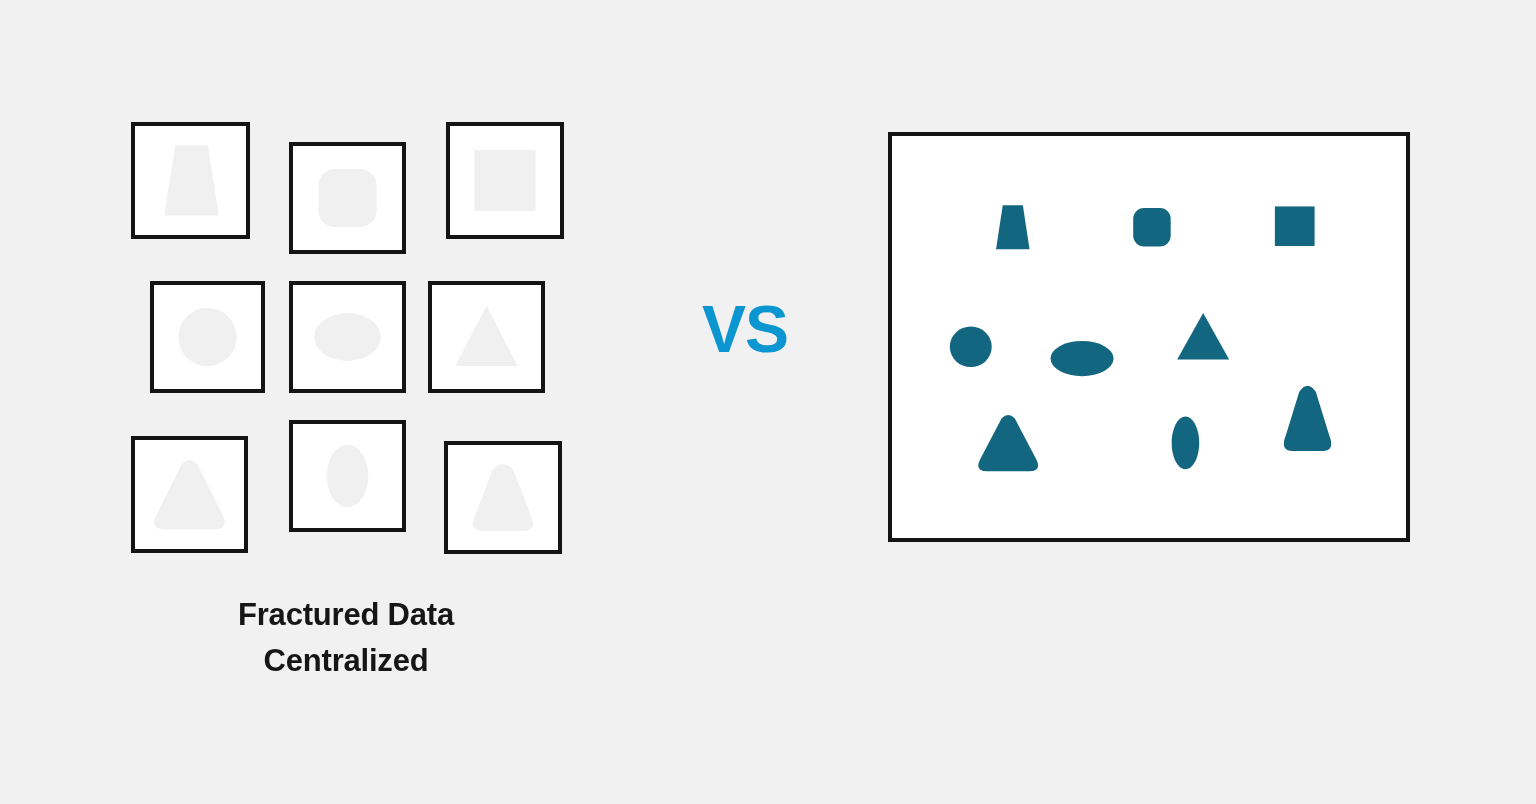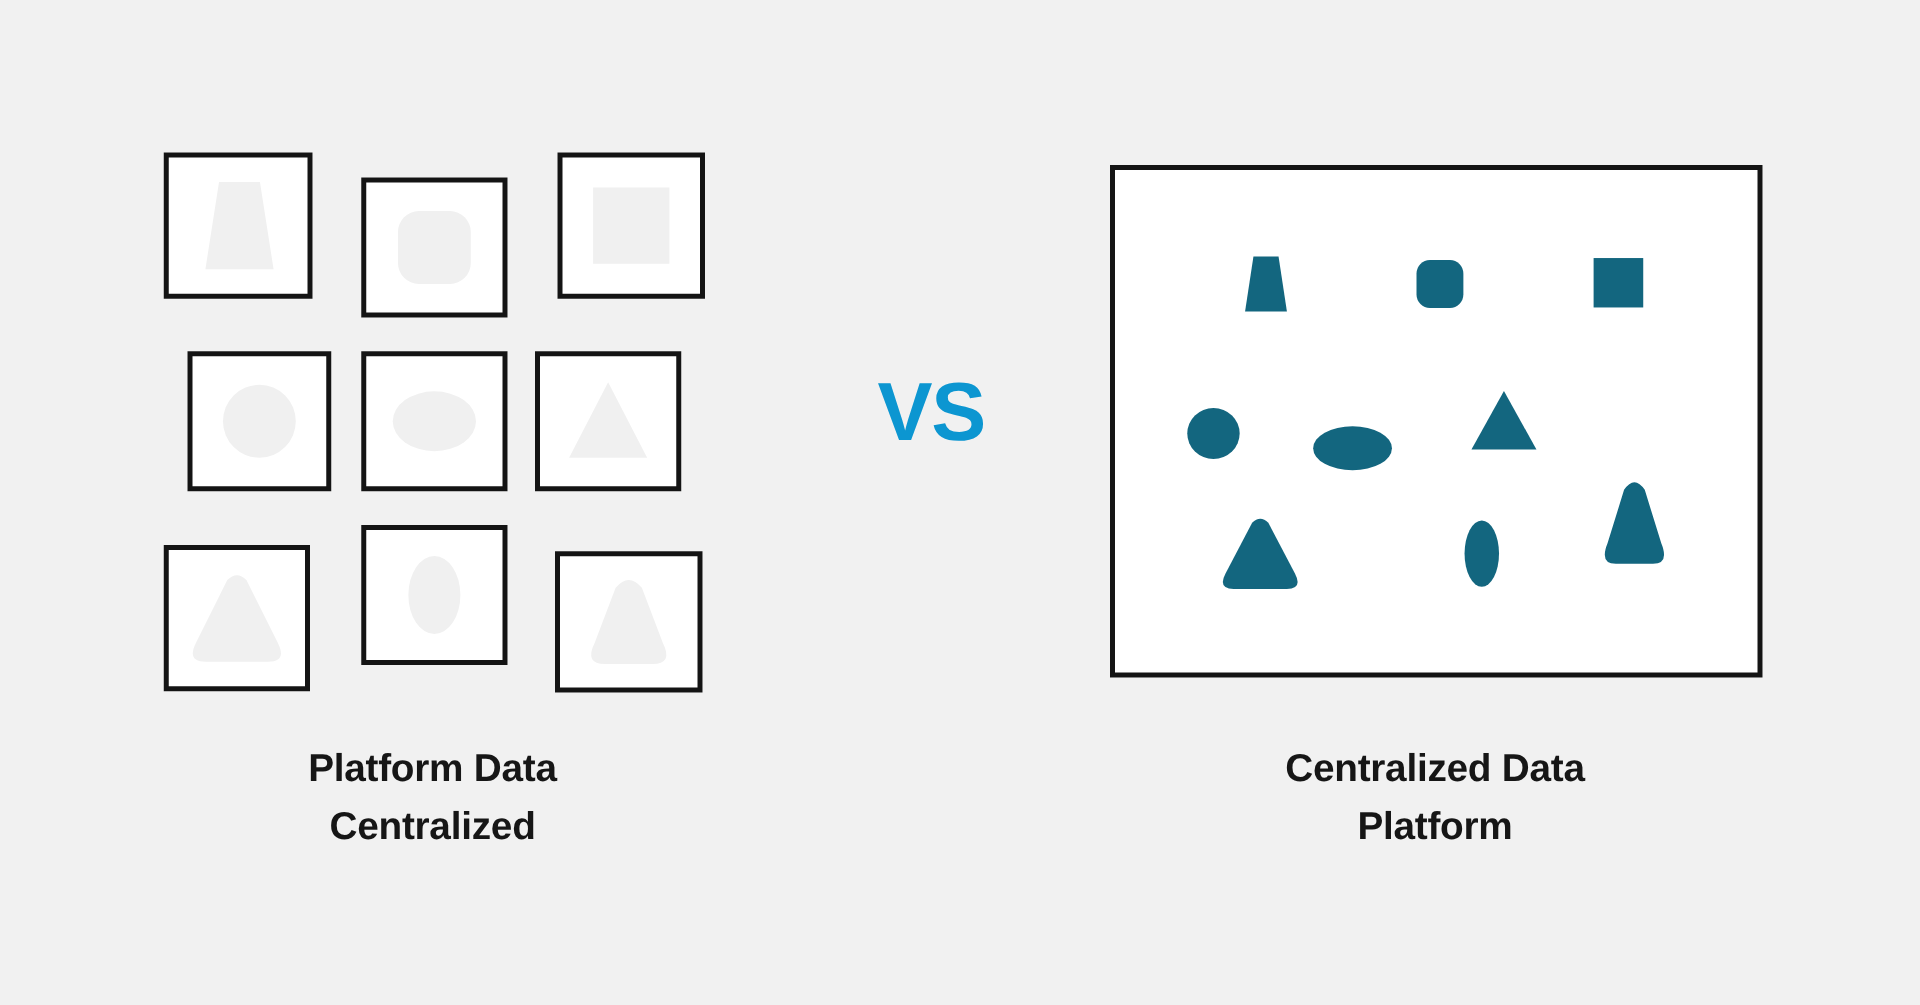--- a/index.html
+++ b/index.html
@@ -186,22 +186,18 @@
         <g transform="translate(263,268) scale(0.7,0.9)">
           <ellipse cx="50" cy="50" rx="20" ry="30" fill="#13667f"></ellipse>
         </g>
         <g transform="translate(380,236) scale(0.84,1.04)">
           <path d="M40 24 Q50 12 60 24 L76 66 Q84 82 68 82 L32 82 Q16 82 24 66 Z" fill="#13667f"></path>
         </g>
       </svg>
   </div>
 
   <div class="caption" id="caption-left">
-    <span class="cap-line">Platform Data</span>
+    <span class="cap-line">Fractured Data</span>
     <span class="cap-line">Centralized</span>
   </div>
 
-  <div class="caption" id="caption-right">
-    <span class="cap-line">Centralized Data</span>
-    <span class="cap-line">Platform</span>
-  </div>
 
 </div>
 
 </body></html>

